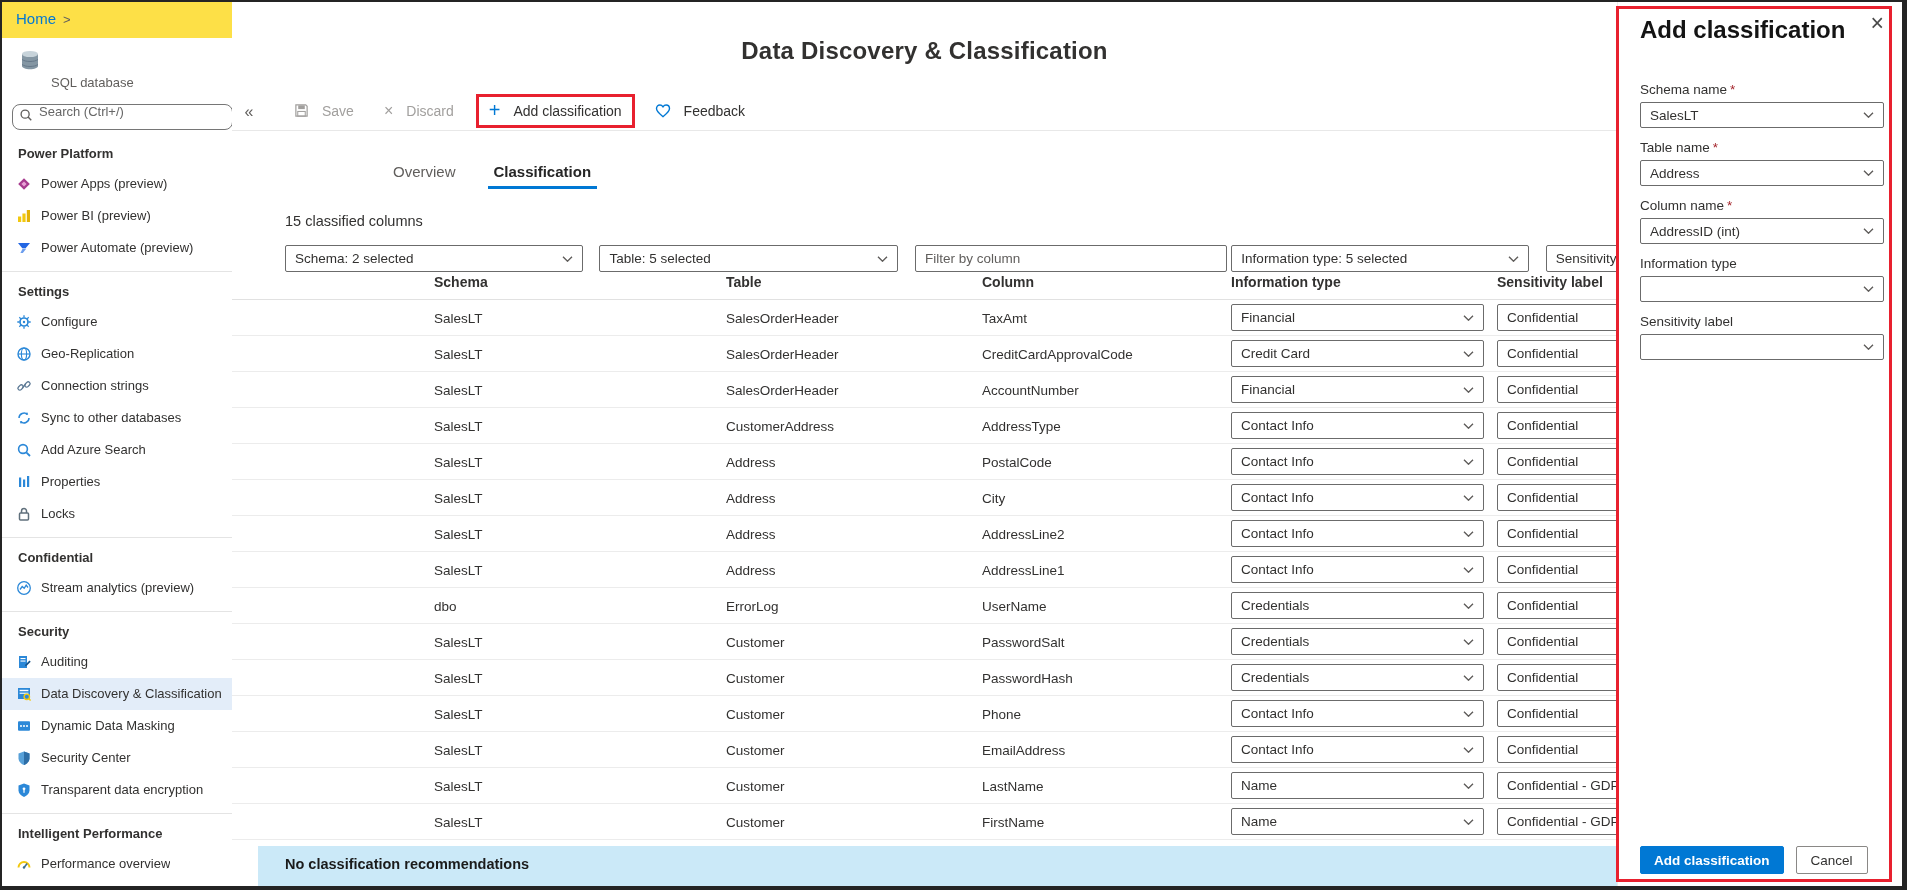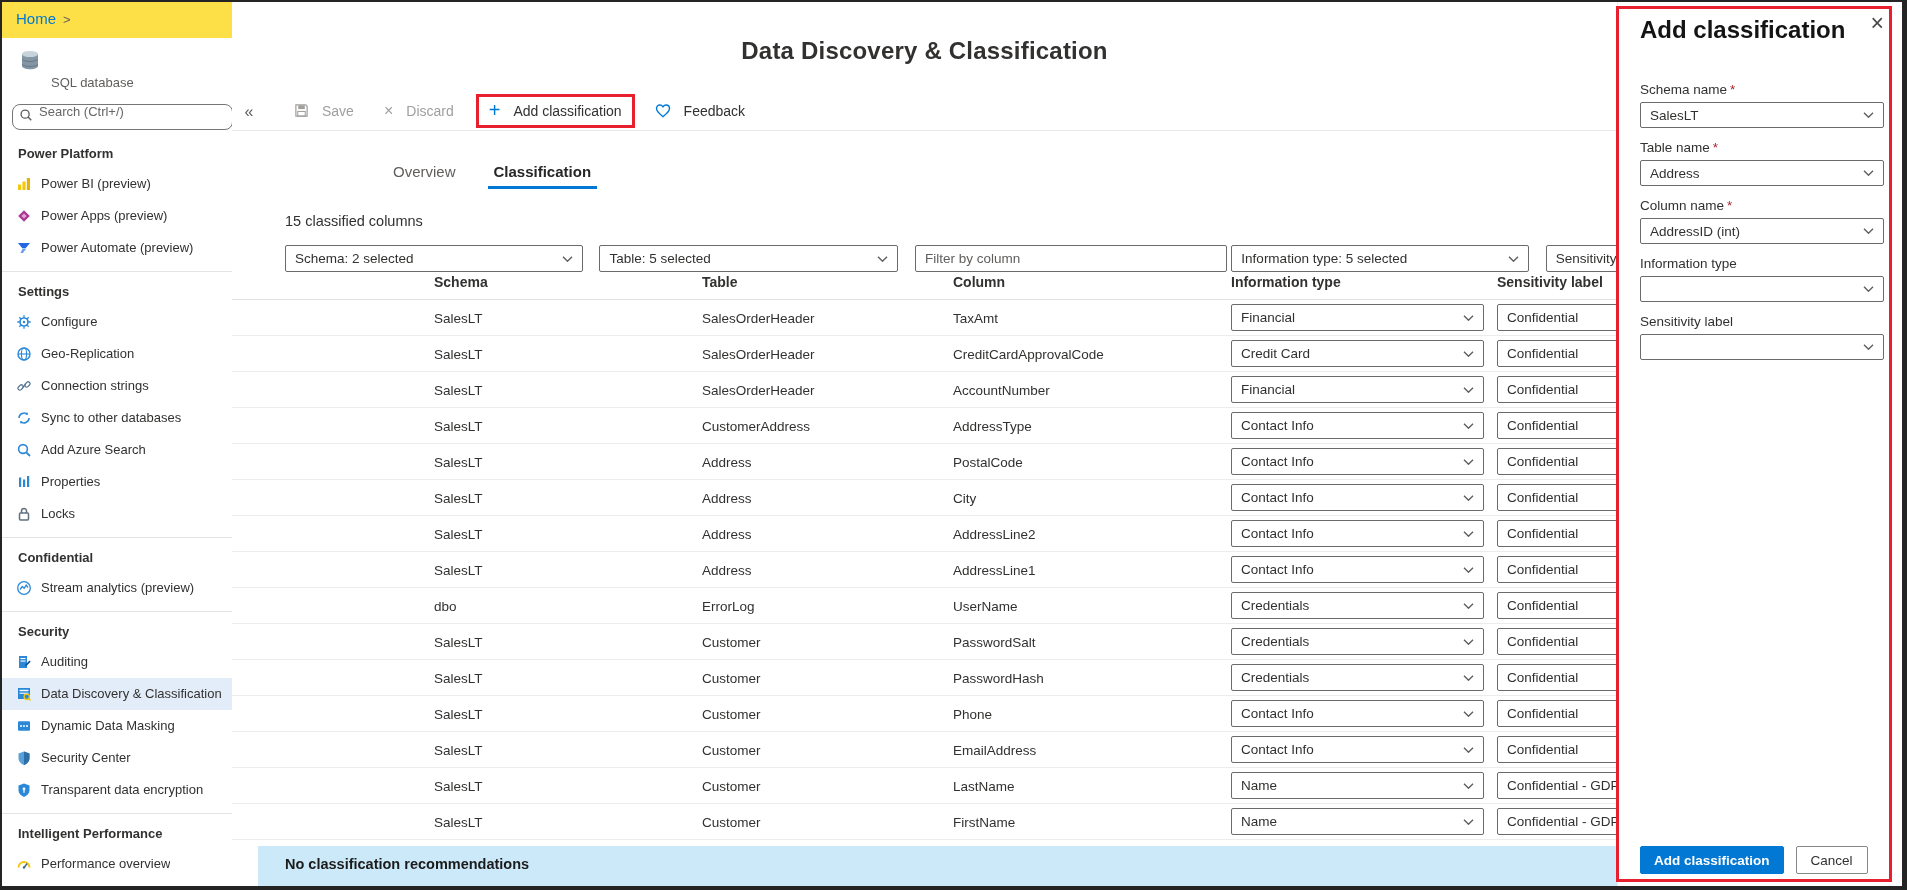--- a/index.html
+++ b/index.html
@@ -75,21 +75,21 @@
     padding:0 9px;font-size:13.5px;color:#323130;margin-right:12px;cursor:pointer;overflow:hidden}
   .filter-box span{overflow:hidden;white-space:nowrap}
   .fw1{width:298px}.fw2{width:299px}.fw4{width:298px}.fw5{width:250px}
   .filter-input{vertical-align:top;width:312px;height:27px;border:1px solid #6b6b6b;border-radius:2px;
     padding:0 9px;font-size:13.5px;font-family:inherit;color:#323130;margin-right:0;outline:none}
   .filter-input::placeholder{color:#605e5c}
   .chev{flex:none;margin-left:8px}
 
   .thead{position:relative;height:26px;margin-top:13px;border-bottom:1px solid #e1e1e1}
   .th{position:absolute;top:0;font-size:14px;font-weight:600;color:#323130}
-  .c-schema{left:202px}.c-table{left:470px}.c-column{left:721px}.c-info{left:999px}.c-sens{left:1265px}
+  .c-schema{left:202px}.c-table{left:494px}.c-column{left:750px}.c-info{left:999px}.c-sens{left:1265px}
   .trow{position:relative;height:36px;border-bottom:1px solid #ececec}
   .cell{position:absolute;top:50%;transform:translateY(-50%);font-size:13.5px;color:#323130;white-space:nowrap}
   .dd{position:absolute;top:4px;height:27px;border:1px solid #6b6b6b;border-radius:2px;background:#fff;
     display:flex;align-items:center;justify-content:space-between;padding:0 9px;
     font-size:13.5px;color:#323130;cursor:pointer;overflow:hidden}
   .dd span{white-space:nowrap;overflow:hidden}
   .dd.c-info{width:253px}
   .dd.c-sens{width:253px}
 
   .info-bar{margin:6px 0 0 26px;height:42px;background:var(--infobar-bg);
@@ -138,35 +138,35 @@
             <circle cx="7" cy="7" r="4.6" fill="none" stroke="#605e5c" stroke-width="1.5"></circle>
             <line x1="10.4" y1="10.4" x2="14" y2="14" stroke="#605e5c" stroke-width="1.6"></line>
           </svg></span>
       <input class="search-input" placeholder="Search (Ctrl+/)" style="">
     </div>
     <nav class="nav">
         <div class="nav-header">Power Platform</div>
         <div class="nav-item">
           <span class="nav-icon">
             <svg width="16" height="16" viewBox="0 0 16 16">
+              <path d="M8 2.2L13.8 8 8 13.8 2.2 8z" fill="#a73a8e"></path>
+              <path d="M8 5.4L10.6 8 8 10.6 5.4 8z" fill="#e9a1d6"></path>
+            </svg>
+          </span>
+          <span class="nav-label">Power Apps (preview)</span>
+        </div>
+        <div class="nav-item">
+          <span class="nav-icon">
+            <svg width="16" height="16" viewBox="0 0 16 16">
               <rect x="2" y="8.5" width="3.2" height="5.5" fill="#f2c80f"></rect>
               <rect x="6.4" y="5.5" width="3.2" height="8.5" fill="#f2c80f"></rect>
               <rect x="10.8" y="2" width="3.2" height="12" fill="#e3b206"></rect>
             </svg>
           </span>
           <span class="nav-label">Power BI (preview)</span>
-        </div>
-        <div class="nav-item">
-          <span class="nav-icon">
-            <svg width="16" height="16" viewBox="0 0 16 16">
-              <path d="M8 2.2L13.8 8 8 13.8 2.2 8z" fill="#a73a8e"></path>
-              <path d="M8 5.4L10.6 8 8 10.6 5.4 8z" fill="#e9a1d6"></path>
-            </svg>
-          </span>
-          <span class="nav-label">Power Apps (preview)</span>
         </div>
         <div class="nav-item">
           <span class="nav-icon">
             <svg width="16" height="16" viewBox="0 0 16 16">
               <path d="M2 3h12l-4.4 5.2H6.3z" fill="#2266e3"></path>
               <path d="M6.6 8.8h3.6L6.8 13H4.4z" fill="#6c9eee"></path>
             </svg>
           </span>
           <span class="nav-label">Power Automate (preview)</span>
         </div>

